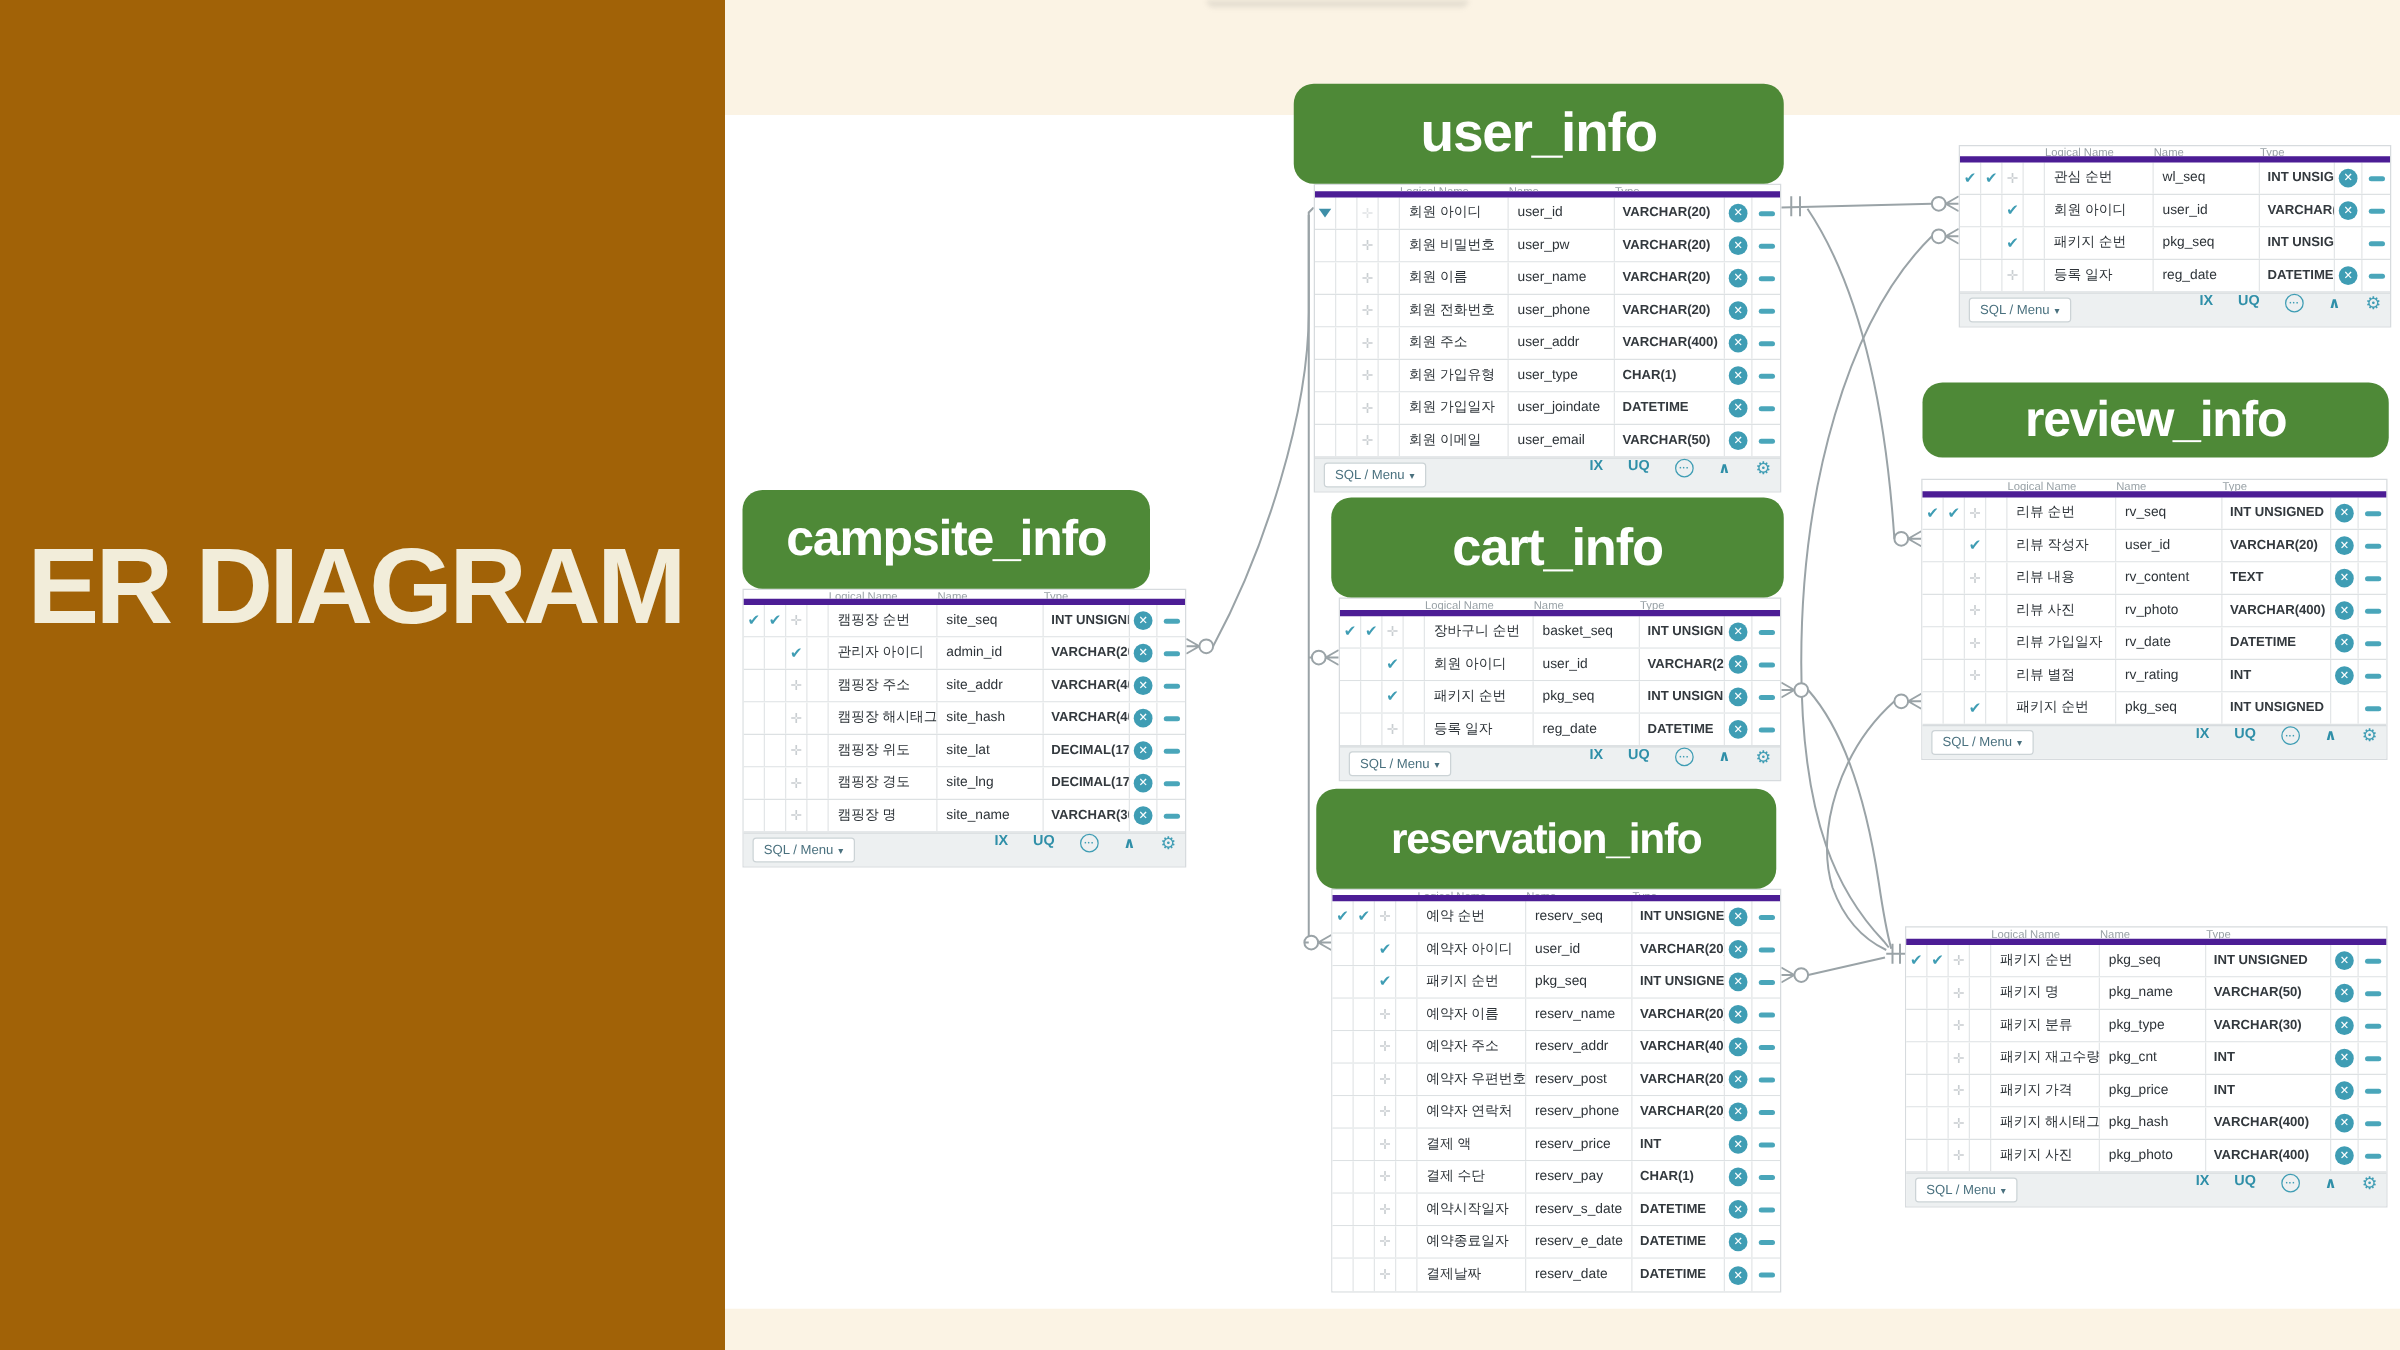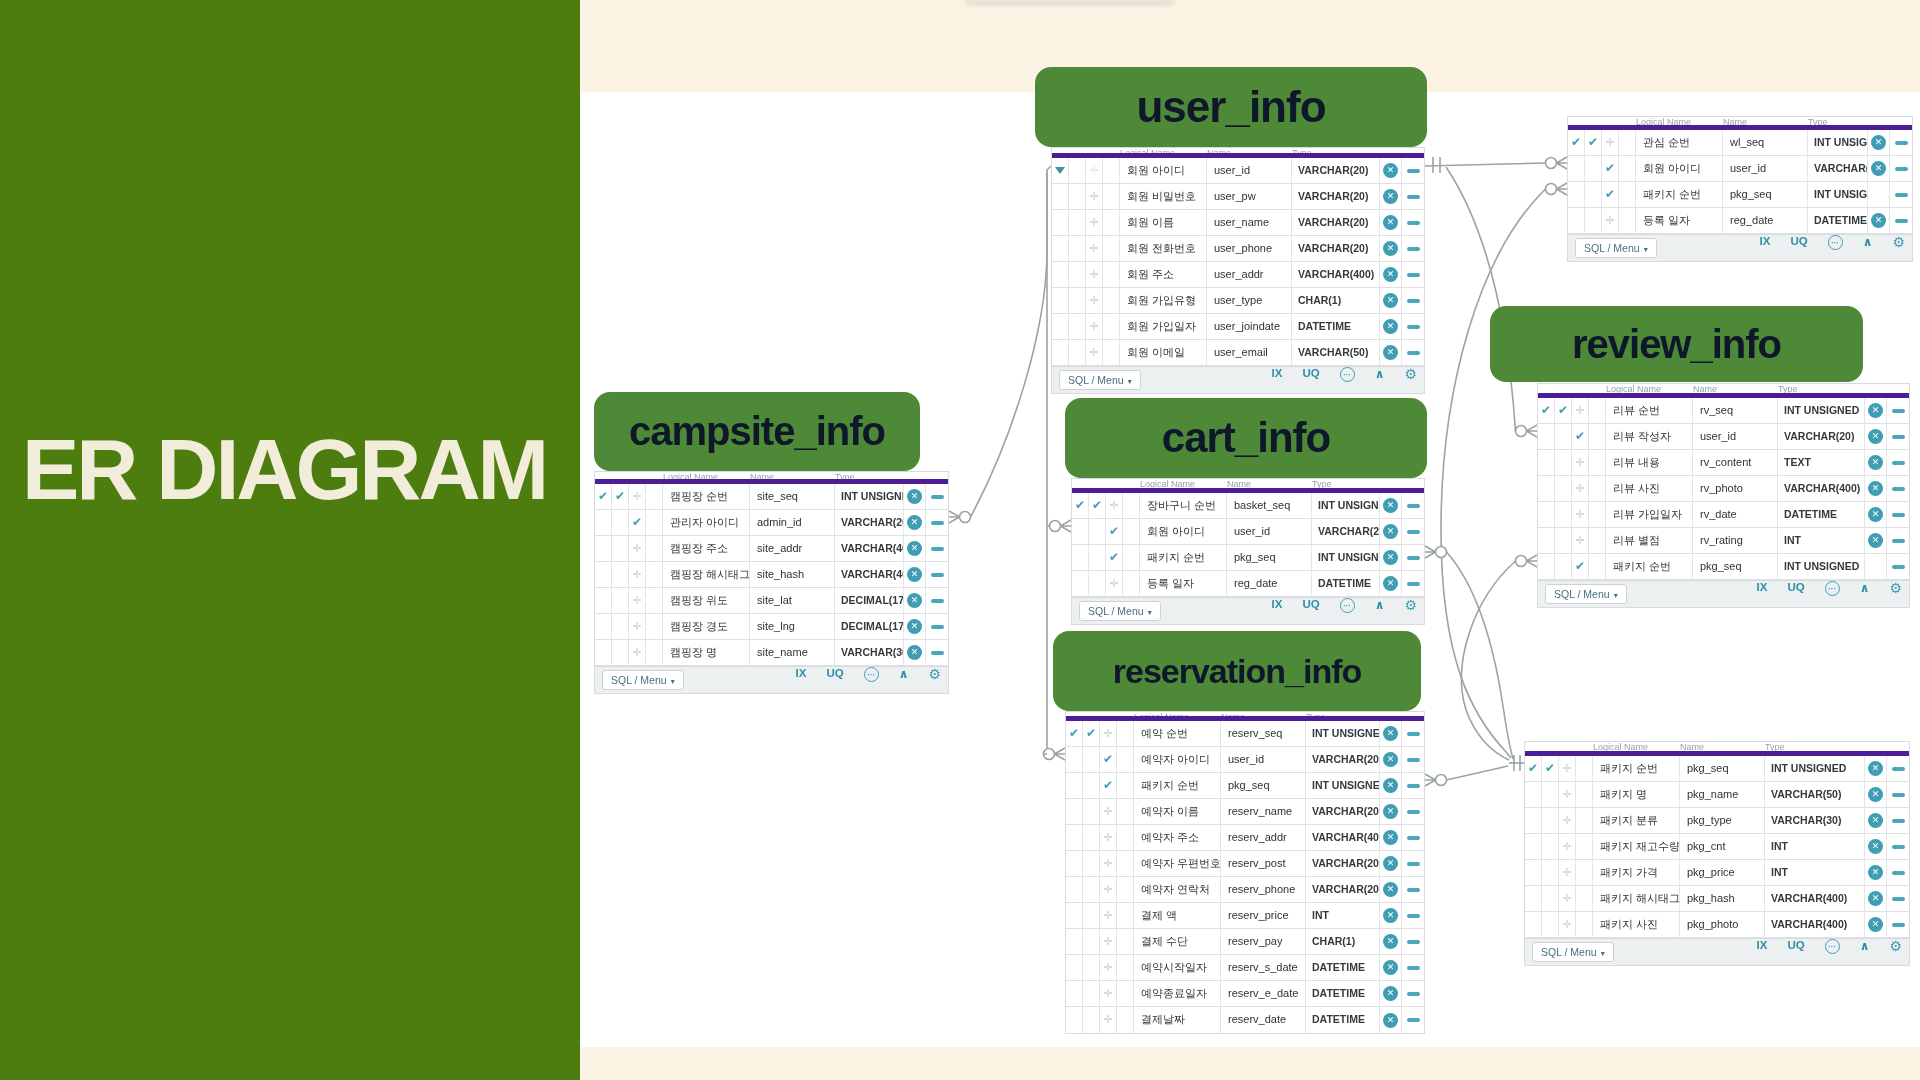--- a/index.html
+++ b/index.html
@@ -4,26 +4,26 @@
 <style>
   html,body{margin:0;padding:0;background:#fff;}
   body{width:1920px;height:1080px;position:relative;overflow:hidden;
        font-family:"Liberation Sans","DejaVu Sans",sans-serif;}
   #stage{position:absolute;inset:0;width:1920px;height:1080px;}
   .band{position:absolute;left:580px;right:0;background:#fbf3e4;}
   .band.top{top:0;height:92px;}
   .band.bottom{top:1047px;height:33px;}
   .smudge{position:absolute;left:965px;top:0;width:210px;height:6px;border-radius:0 0 6px 6px;
           background:rgba(120,120,110,0.16);filter:blur(2px);}
-  #sidebar{position:absolute;left:0;top:0;width:580px;height:1080px;background:#4d7c0f;}
+  #sidebar{position:absolute;left:0;top:0;width:580px;height:1080px;background:#a16207;}
   #er-title{position:absolute;left:22px;top:420px;width:556px;color:#f2edda;font-weight:bold;
             font-size:86px;letter-spacing:-3px;white-space:nowrap;}
   #connectors{position:absolute;left:0;top:0;z-index:1;}
   .tbl-banner{position:absolute;z-index:3;background:#4e8937;border-radius:16px;
-              display:flex;align-items:center;justify-content:center;color:#0f172a;
+              display:flex;align-items:center;justify-content:center;color:#ffffff;
               font-weight:bold;letter-spacing:-1px;}
   .tbl{position:absolute;z-index:2;background:#fff;border:1px solid #d7dbde;box-sizing:border-box;}
   .sliver{position:relative;overflow:hidden;border-bottom:5px solid #4c1d95;
           font-size:9px;color:#98a1a6;display:grid;align-items:end;}
   .row{display:grid;height:26px;line-height:25px;border-bottom:1px solid #dde1e3;
        box-sizing:border-box;background:#fff;}
   .row:last-child{border-bottom:none;}
   .cell{border-right:1px solid #e3e6e8;overflow:hidden;white-space:nowrap;box-sizing:border-box;}
   .cell.last{border-right:none;}
   .flag{text-align:center;font-size:12px;color:#3f9db4;font-weight:bold;}
@@ -526,21 +526,21 @@
         <div class="chip">SQL / Menu<span class="caret">▾</span></div>
         <div class="ficons">
           <span class="ftxt">IX</span>
           <span class="ftxt">UQ</span>
           <span class="bubble">···</span>
           <span class="chev">∧</span>
           <span class="gear">⚙</span>
         </div>
       </div>
     </div>
-    <div class="tbl-banner" style="left: 1490px; top: 306px; width: 373px; height: 76px; font-size: 40px;">review_info</div>
+    <div class="tbl-banner" style="left: 1538px; top: 306px; width: 373px; height: 60px; font-size: 40px;">review_info</div>
     <div class="tbl" style="left: 1537px; top: 383px; width: 373px;">
       <div class="sliver" style="height: 9px; grid-template-columns: 17px 17px 17px 17px 87px 85px 1fr 22px 22px;">
         <div></div>
         <div></div>
         <div></div>
         <div></div>
         <div>Logical Name</div>
         <div>Name</div>
         <div>Type</div>
         <div></div>

